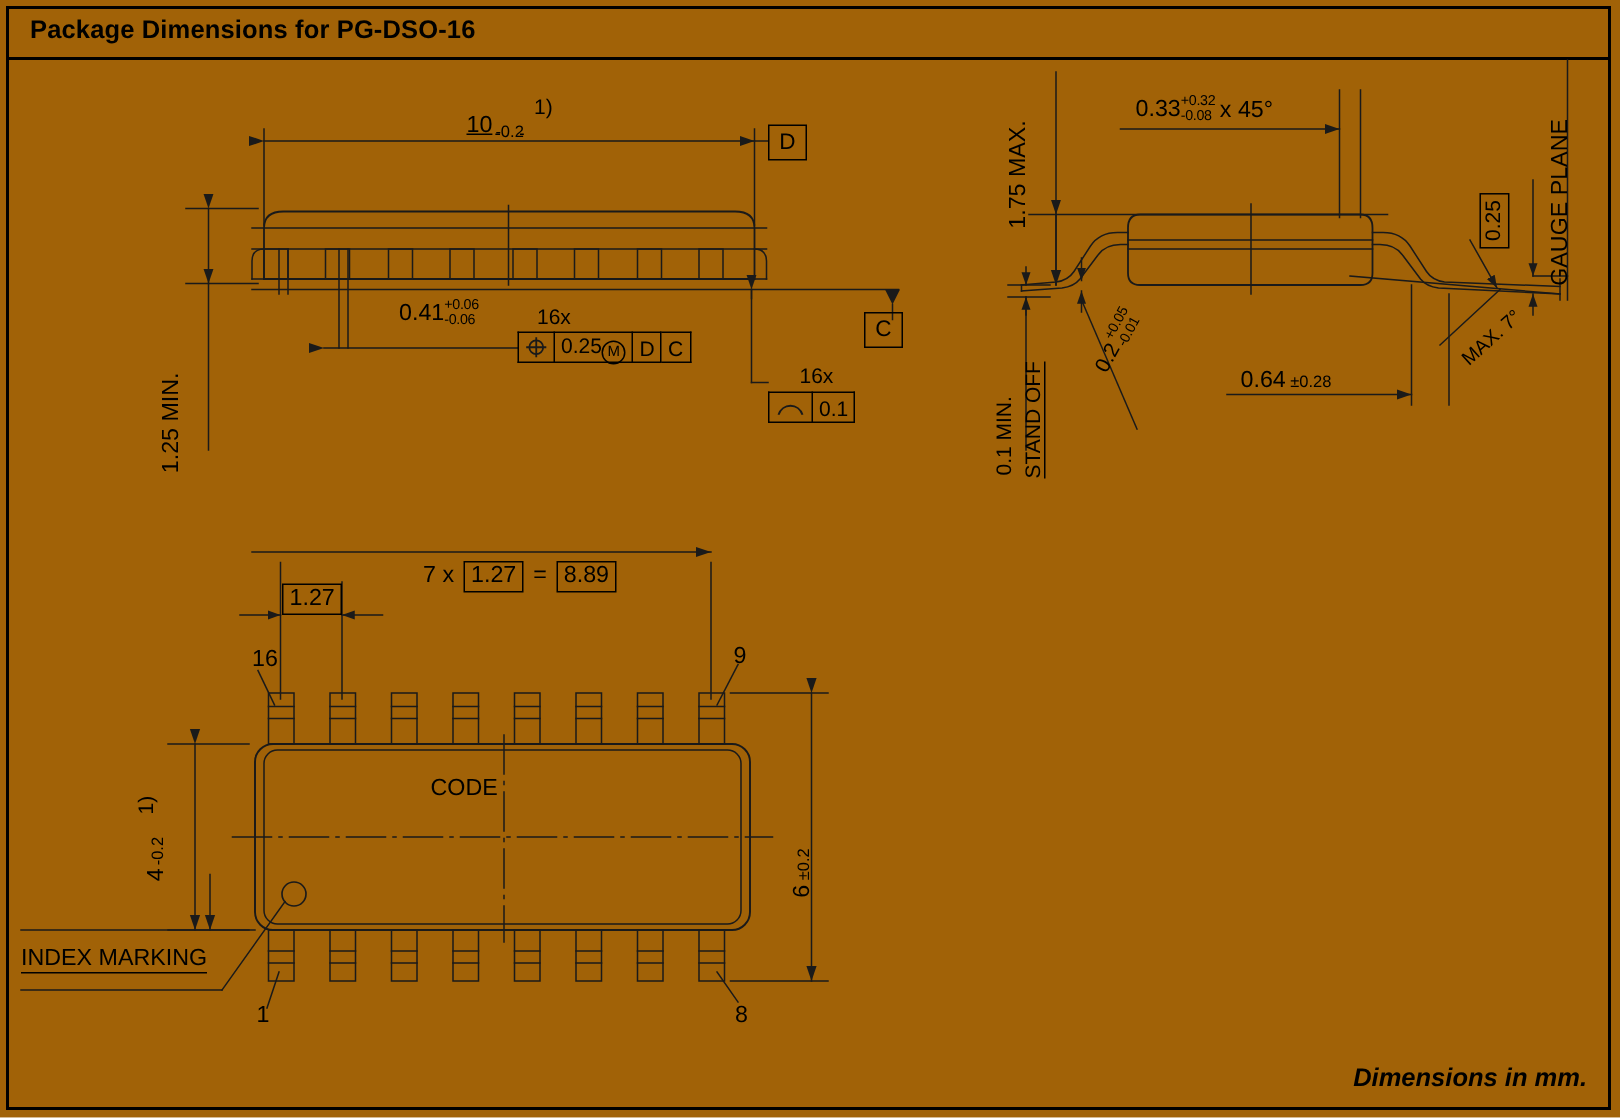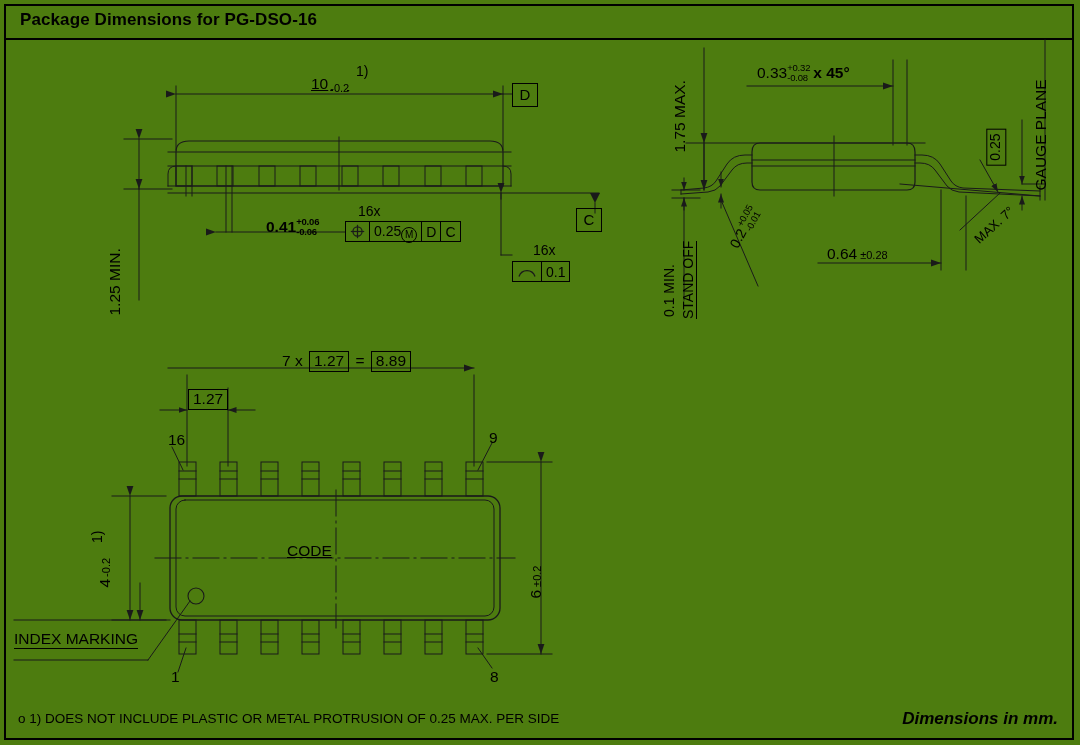--- a/index.html
+++ b/index.html
@@ -1,17 +1,17 @@
 <!DOCTYPE html>
 <html><head>
 <meta charset="utf-8">
 <style>
   html,body{margin:0;padding:0;background:#fff;}
   body{font-family:"Liberation Sans",sans-serif;color:#000;}
-  #page{position:relative;width:1080px;height:745px;background:#4d7c0f;overflow:hidden;}
+  #page{position:relative;width:1080px;height:745px;background:#a16207;overflow:hidden;}
   #frame{position:absolute;left:4px;top:4px;width:1070px;height:736px;border:2px solid #000;box-sizing:border-box;}
   #titlebar{position:absolute;left:6px;top:6px;width:1066px;height:34px;border-bottom:2px solid #000;box-sizing:border-box;}
   #title{position:absolute;left:20px;top:11px;font-size:17px;font-weight:bold;letter-spacing:.1px;white-space:nowrap;}
   svg.draw{position:absolute;left:0;top:0;width:1080px;height:745px;overflow:visible;}
   .lbl{position:absolute;white-space:nowrap;font-family:"Liberation Sans",sans-serif;color:#000;line-height:1;}
   .f15{font-size:15.5px;}
   .f14{font-size:14px;}
   .f13{font-size:13px;}
   .f11{font-size:11px;}
   .tolstack{display:inline-block;vertical-align:middle;position:relative;top:-1px;}
@@ -242,21 +242,21 @@
     </g>
   </svg>
 
   <div class="lbl f15" style="left:311px;top:76px;text-decoration:underline;">
     <span>10</span><span class="f11" style="position:relative;top:3px;margin-left:2px;">-0.2</span>
   </div>
   <div class="lbl f14" style="left:356px;top:64px;">1)</div>
 
   <div class="lbl f15 rot90" style="left:122px;top:300px;">1.25 MIN.</div>
 
-  <div class="lbl f15" style="left:266px;top:218px;font-weight:bold;">
+  <div class="lbl f15" style="left:266px;top:200px;">
     <span>0.41</span><span class="tolstack"><span>+0.06</span><span>-0.06</span></span>
   </div>
 
   <div class="lbl f14" style="left:358px;top:204px;">16x</div>
   <div class="fcfwrap" style="left:345px;top:221px;">
     <table class="fcf">
       <tbody>
           <tr>
         <td>
           <svg width="15" height="15" viewBox="0 0 15 15" style="display:block">
@@ -294,52 +294,51 @@
 
   <div class="lbl f15 rot90" style="left:687px;top:137px;">1.75 MAX.</div>
   <div class="lbl f14 rot90" style="left:676px;top:303px;">0.1 MIN.</div>
   <div class="lbl f14 rot90 under" style="left:697px;top:303px;">STAND OFF</div>
 
   <div class="lbl f14" style="left:726px;top:243px;transform:rotate(-62deg);transform-origin:left top;">
     <span>0.2</span><span class="tolstack" style="margin-left:2px;"><span>+0.05</span><span>-0.01</span></span>
   </div>
 
   <div class="lbl f15" style="left:757px;top:64px;">
-    <span>0.33</span><span class="tolstack"><span>+0.32</span><span>-0.08</span></span><span style="margin-left:3px;font-weight:bold;">x 45°</span>
+    <span>0.33</span><span class="tolstack"><span>+0.32</span><span>-0.08</span></span><span style="margin-left:3px;">x 45°</span>
   </div>
 
   <div class="lbl f15" style="left:827px;top:246px;">
     <span>0.64</span><span class="f11" style="margin-left:3px;">±0.28</span>
   </div>
 
   <div class="lbl f15 rot90" style="left:1048px;top:175px;">GAUGE PLANE</div>
   <div class="lbl f14 rot90" style="left:1006px;top:146px;"><span class="boxed">0.25</span></div>
   <div class="lbl f13" style="left:972px;top:236px;transform:rotate(-42deg);transform-origin:left top;">MAX. 7°</div>
 
   <div class="lbl f15" style="left:282px;top:351px;">
     <span>7 x</span>
     <span class="boxed" style="margin:0 2px;">1.27</span>
     <span>=</span>
-    <span class="boxed" style="margin-left:2px;">8.89</span>
+    <span class="boxed" style="margin-left:2px;margin-top:23px;">8.89</span>
   </div>
   <div class="lbl f15" style="left:188px;top:389px;"><span class="boxed">1.27</span></div>
 
   <div class="lbl f15" style="left:168px;top:432px;">16</div>
   <div class="lbl f15" style="left:489px;top:430px;">9</div>
   <div class="lbl f15" style="left:171px;top:669px;">1</div>
   <div class="lbl f15" style="left:490px;top:669px;">8</div>
 
   <div class="lbl f15 rot90" style="left:112px;top:572px;">
     <span>4</span><span class="f11" style="margin-left:2px;">-0.2</span>
   </div>
   <div class="lbl f14 rot90" style="left:104px;top:529px;">1)</div>
 
   <div class="lbl f15 rot90" style="left:543px;top:583px;">
     <span>6</span><span class="f11" style="margin-left:3px;">±0.2</span>
   </div>
 
-  <div class="lbl f15" style="left:287px;top:543px;text-decoration:underline;">CODE</div>
+  <div class="lbl f15" style="left:287px;top:518px;">CODE</div>
   <div class="lbl f15 under" style="left:14px;top:631px;">INDEX MARKING</div>
 
-  <div id="footnote" class="lbl">o 1) DOES NOT INCLUDE PLASTIC OR METAL PROTRUSION OF 0.25 MAX. PER SIDE</div>
   <div id="dimnote" class="lbl">Dimensions in mm.</div>
 
 </div>
 
 </body></html>

